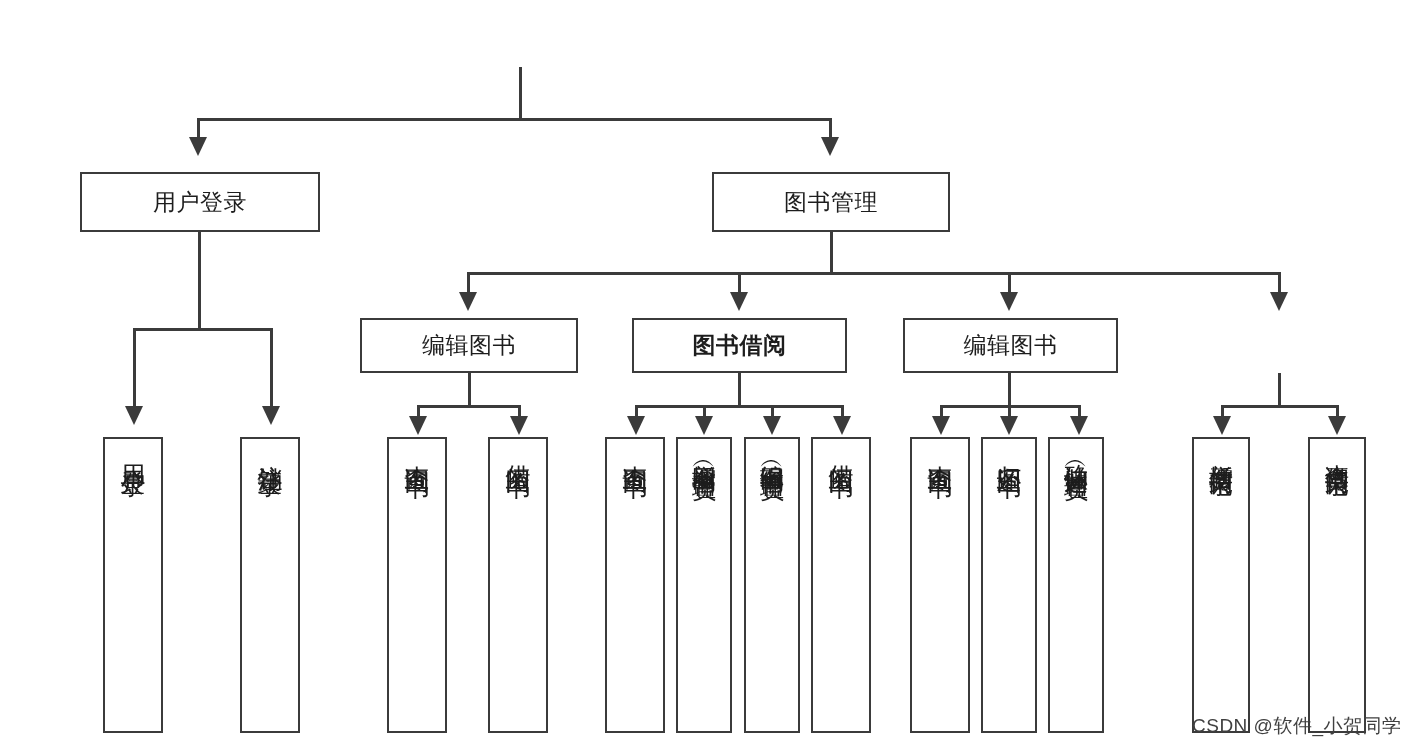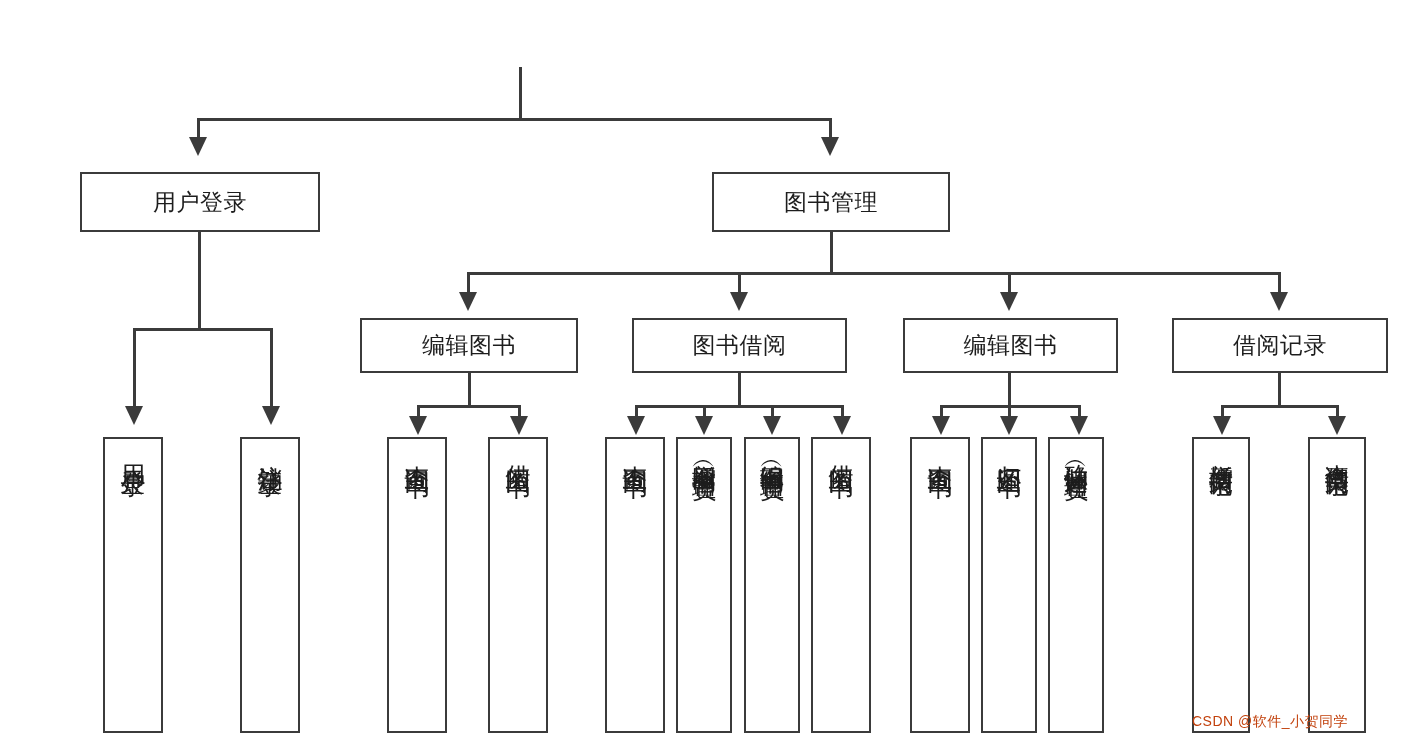--- a/index.html
+++ b/index.html
@@ -74,22 +74,22 @@
     position: absolute;
     width: 0;
     height: 0;
     border-left: 9px solid transparent;
     border-right: 9px solid transparent;
     border-top: 19px solid #3b3b3b;
   }
 
   .watermark {
     position: absolute;
-    color: #c2410c;
-    font-size: 14px;
+    color: #404040;
+    font-size: 19px;
     letter-spacing: 0.5px;
     white-space: nowrap;
     user-select: none;
     text-align: center;
   }
 </style>
 </head>
 <body>
 
 <div id="canvas">
@@ -124,28 +124,25 @@
   <div class="vline" style="left:738px; top:272px; height:22px;"></div>
   <div class="arrow" style="left:730px; top:292px;"></div>
   <div class="vline" style="left:1008px; top:272px; height:22px;"></div>
   <div class="arrow" style="left:1000px; top:292px;"></div>
   <div class="vline" style="left:1278px; top:272px; height:22px;"></div>
   <div class="arrow" style="left:1270px; top:292px;"></div>
 
   <div class="node h" style="left:360px; top:318px; width:218px; height:55px;">
     <span class="node-label">编辑图书</span>
   </div>
-  <div class="node h" style="left:632px; top:318px; width:215px; height:55px;">
+  <div class="node h" style="left:632px; top:318px; width:215px; height:55px;font-weight:bold;">
     <span class="node-label">图书借阅</span>
   </div>
   <div class="node h" style="left:903px; top:318px; width:215px; height:55px;">
     <span class="node-label">编辑图书</span>
-  </div>
-  <div class="node h" style="left:1172px; top:318px; width:216px; height:55px;">
-    <span class="node-label">借阅记录</span>
   </div>
 
   <div class="vline" style="left:468px; top:373px; height:34px;"></div>
   <div class="hline" style="left:417px; top:405px; width:103px;"></div>
   <div class="vline" style="left:417px; top:405px; height:13px;"></div>
   <div class="arrow" style="left:409px; top:416px;"></div>
   <div class="vline" style="left:518px; top:405px; height:13px;"></div>
   <div class="arrow" style="left:510px; top:416px;"></div>
 
   <div class="vline" style="left:738px; top:373px; height:34px;"></div>

